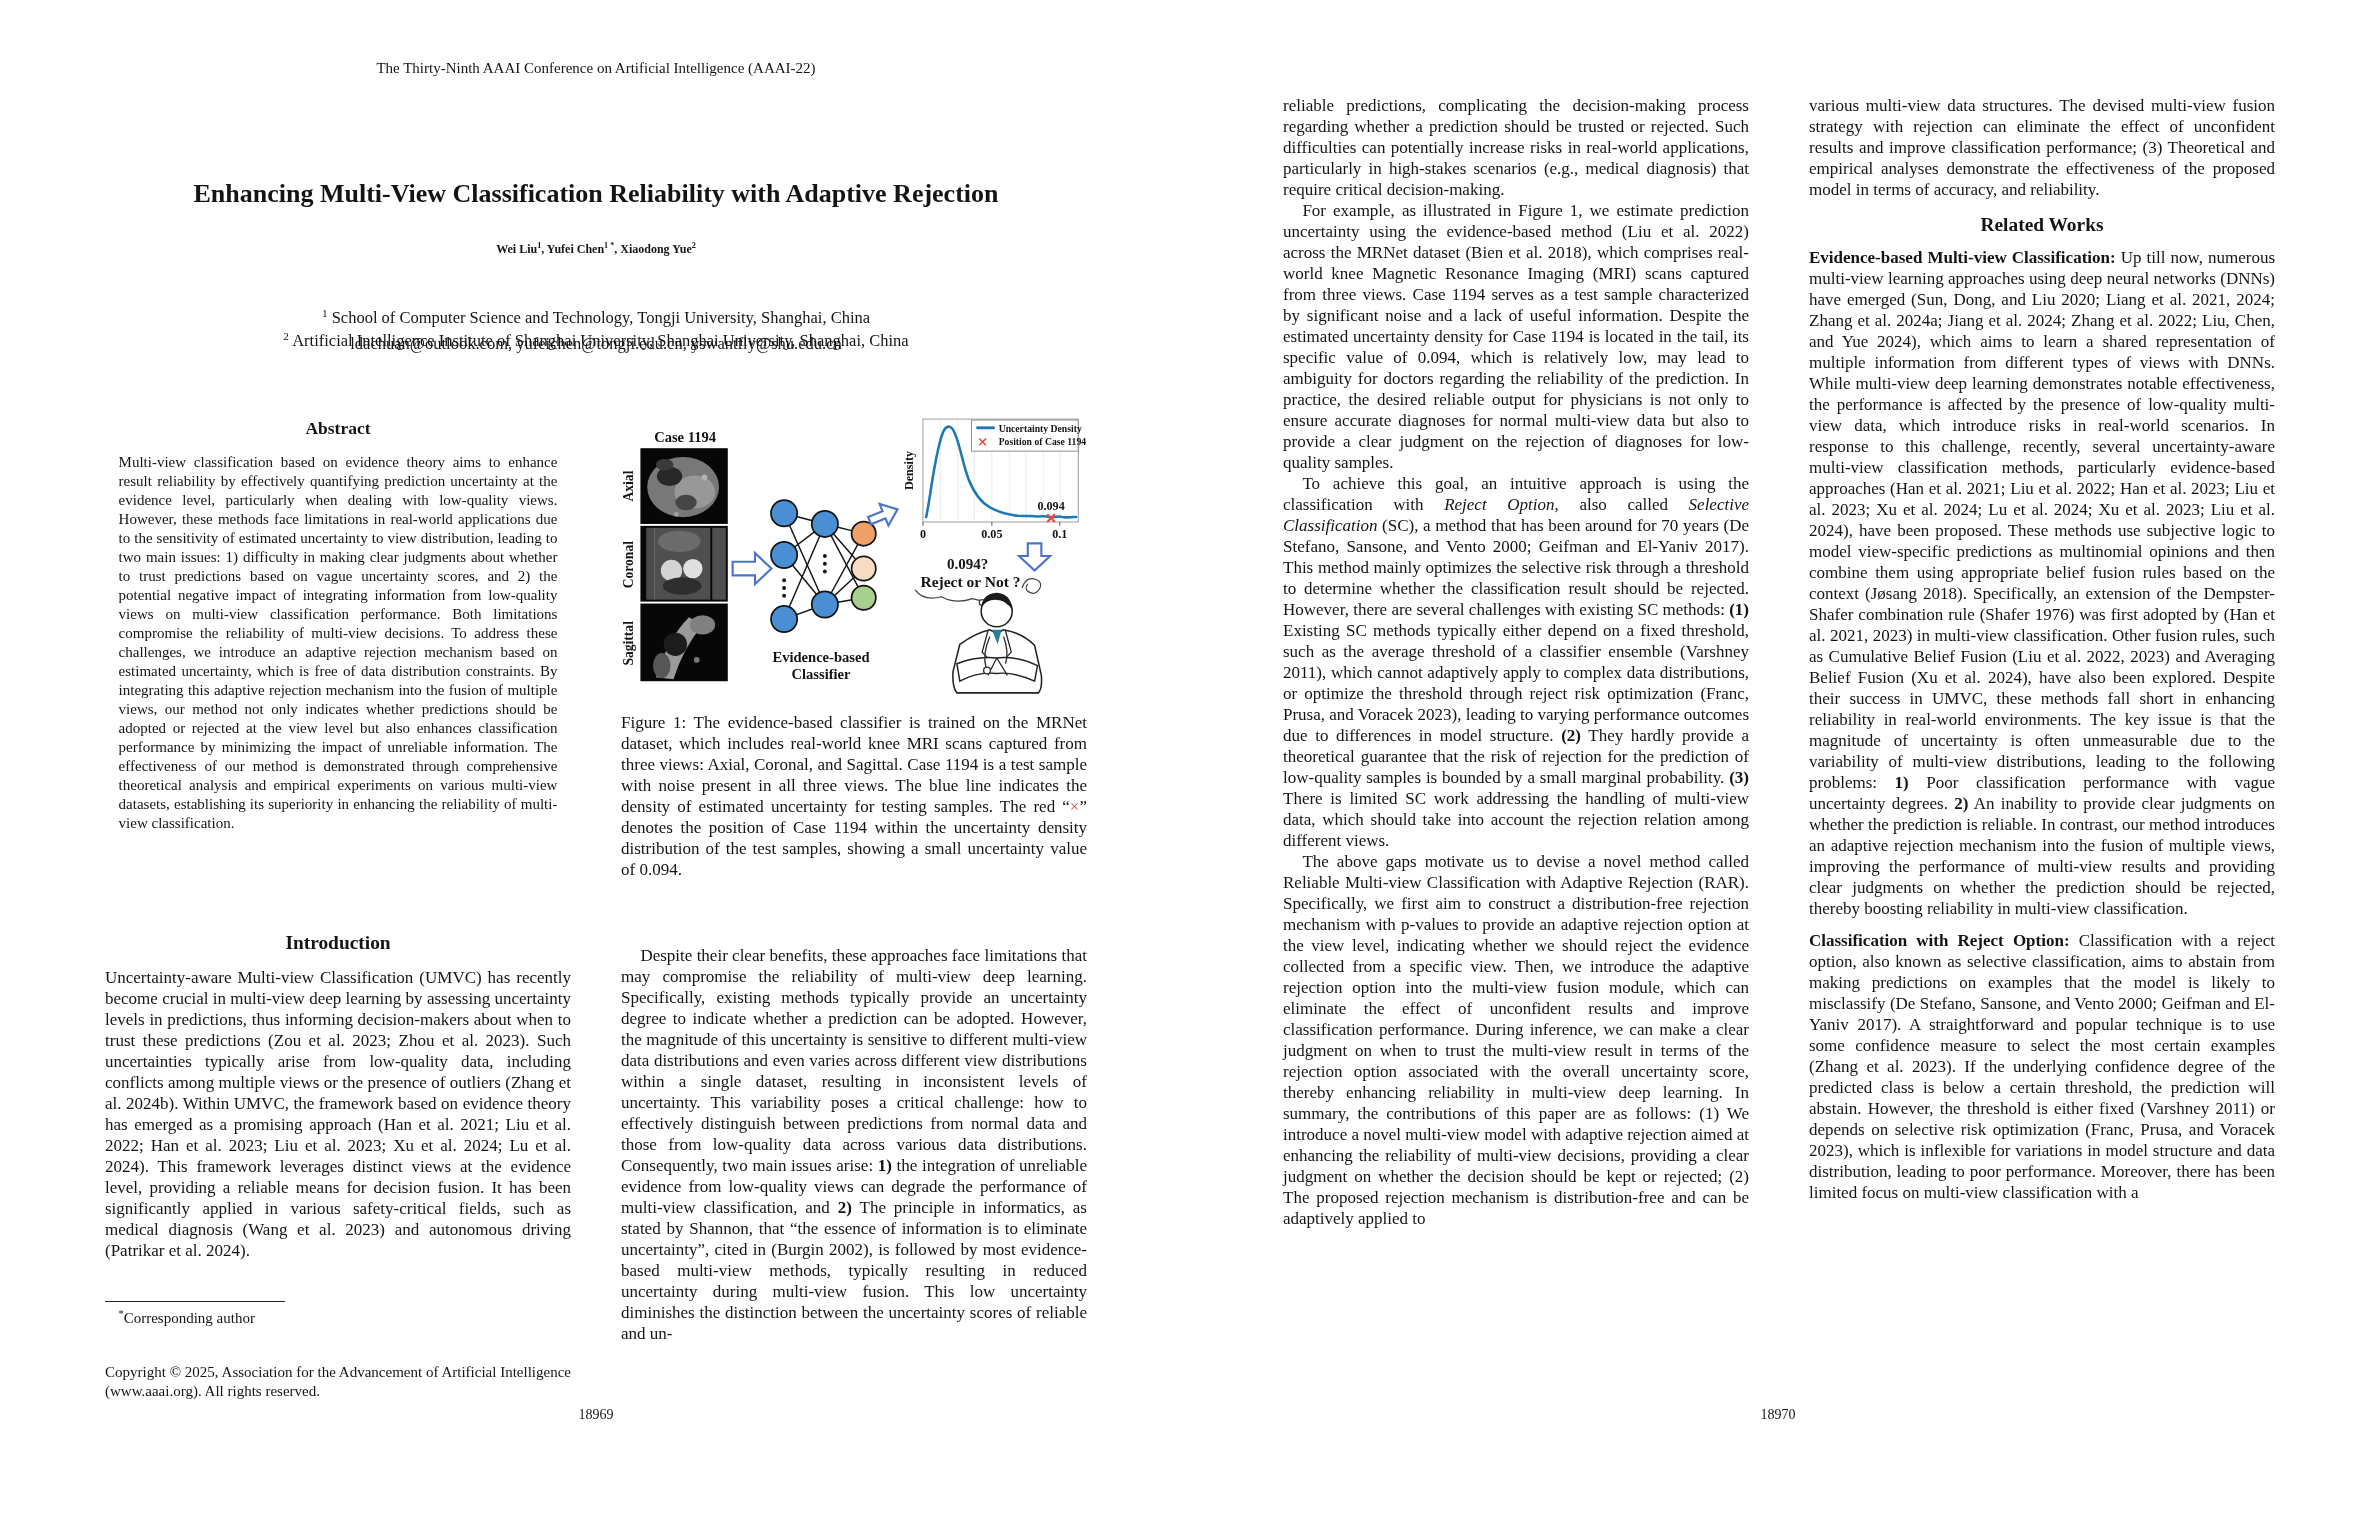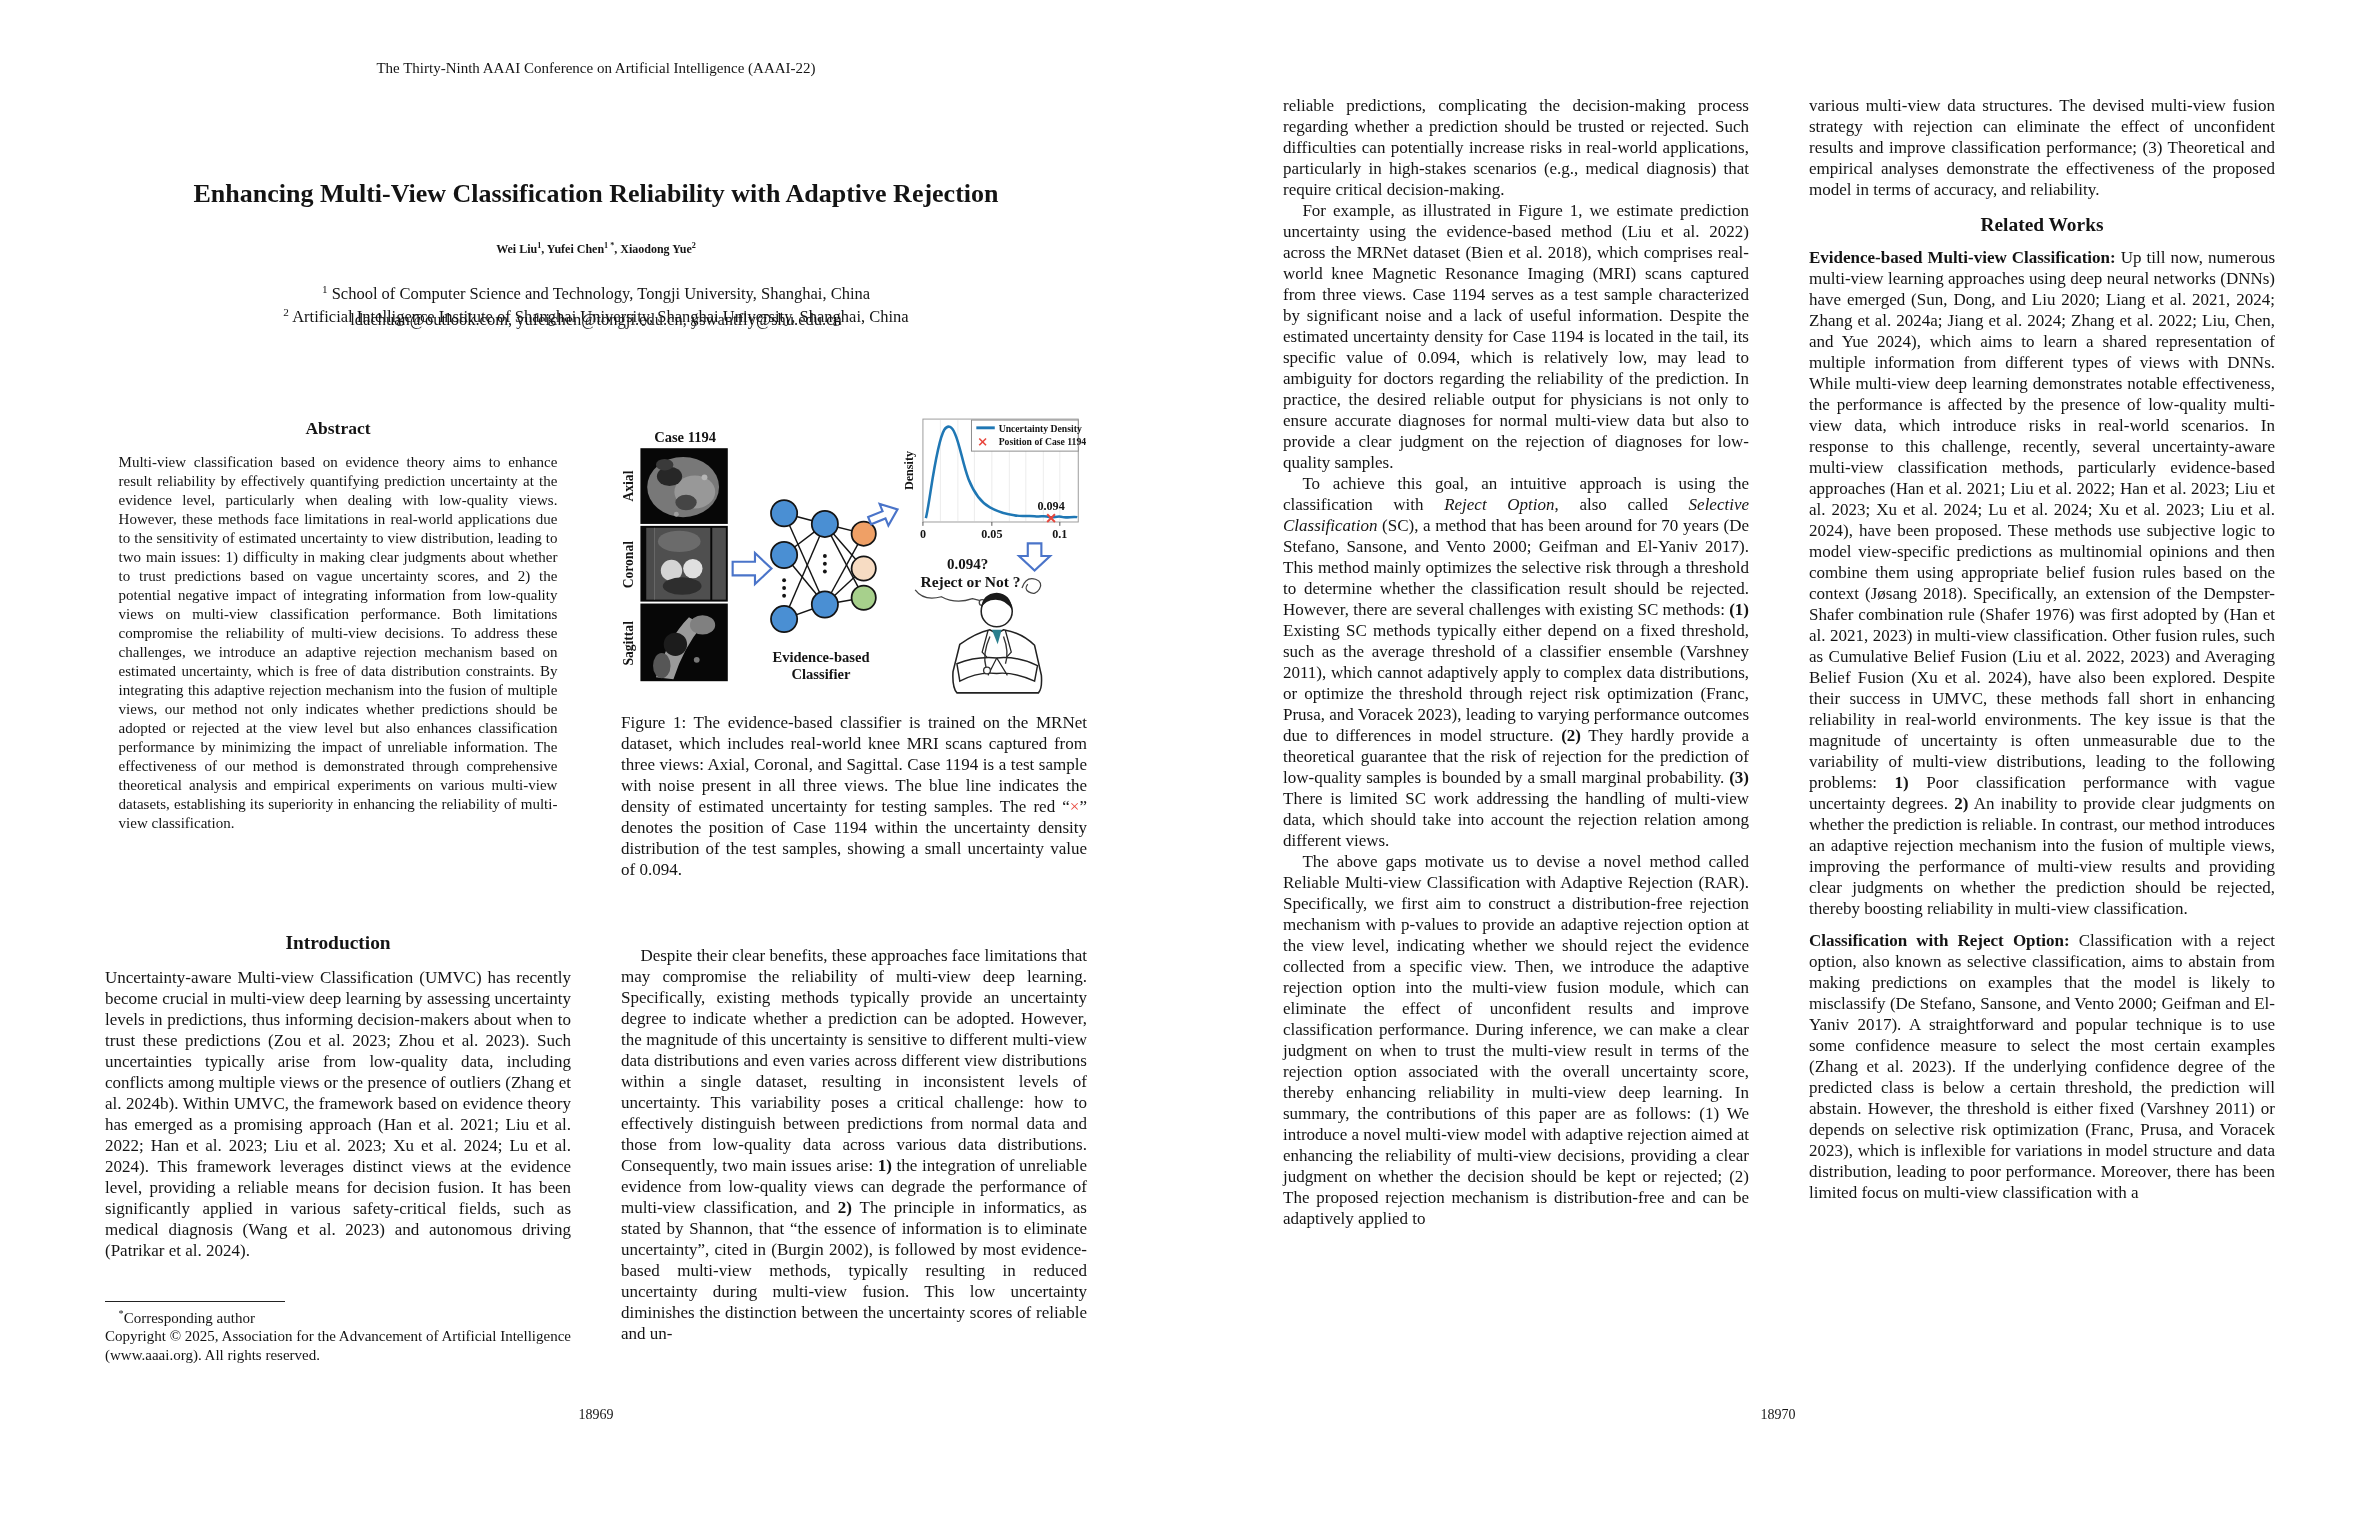--- a/index.html
+++ b/index.html
@@ -1,26 +1,26 @@
 <!DOCTYPE html>
 <html><head>
 <meta charset="utf-8">
 <style>
   * { margin:0; padding:0; box-sizing:border-box; }
   html,body { width:2375px; height:1537px; background:#ffffff; }
   body { font-family:"Liberation Serif","DejaVu Serif",serif; color:#141414; position:relative; overflow:hidden; }
   .abs { position:absolute; }
   .center { text-align:center; }
-  .just { text-align:justify; }
+  .just { text-align:justify;margin-top:36px; }
   sup { font-size:68%; vertical-align:super; line-height:0; }
 
   .conf-header { left:105px; top:60px; width:982px; font-size:15px; }
   .paper-title { left:105px; top:179px; width:982px; font-size:26px; font-weight:bold; }
   .authors     { left:105px; top:242px; width:982px; font-size:12px; font-weight:bold; }
-  .affil       { left:105px; width:982px; font-size:16.5px; }
+  .affil       { left:105px; width:982px; font-size:16.5px;margin-top:24px; }
   .affil1 { top:284px; } .affil2 { top:307px; } .emails { top:310px; }
 
   .abstract-block { left:105px; top:418px; width:466px; }
   .abstract-head { font-size:17.5px; font-weight:bold; text-align:center; margin-bottom:13.6px; }
   .abstract-text { margin:0 13.6px; font-size:15px; line-height:19px; text-align:justify; }
 
   .intro-block { left:105px; top:932px; width:466px; }
   .sec-head { font-size:19.4px; font-weight:bold; text-align:center; }
   .intro-block .sec-head { margin-bottom:12.6px; }
   .body-text { font-size:17px; line-height:21px; text-align:justify; }

